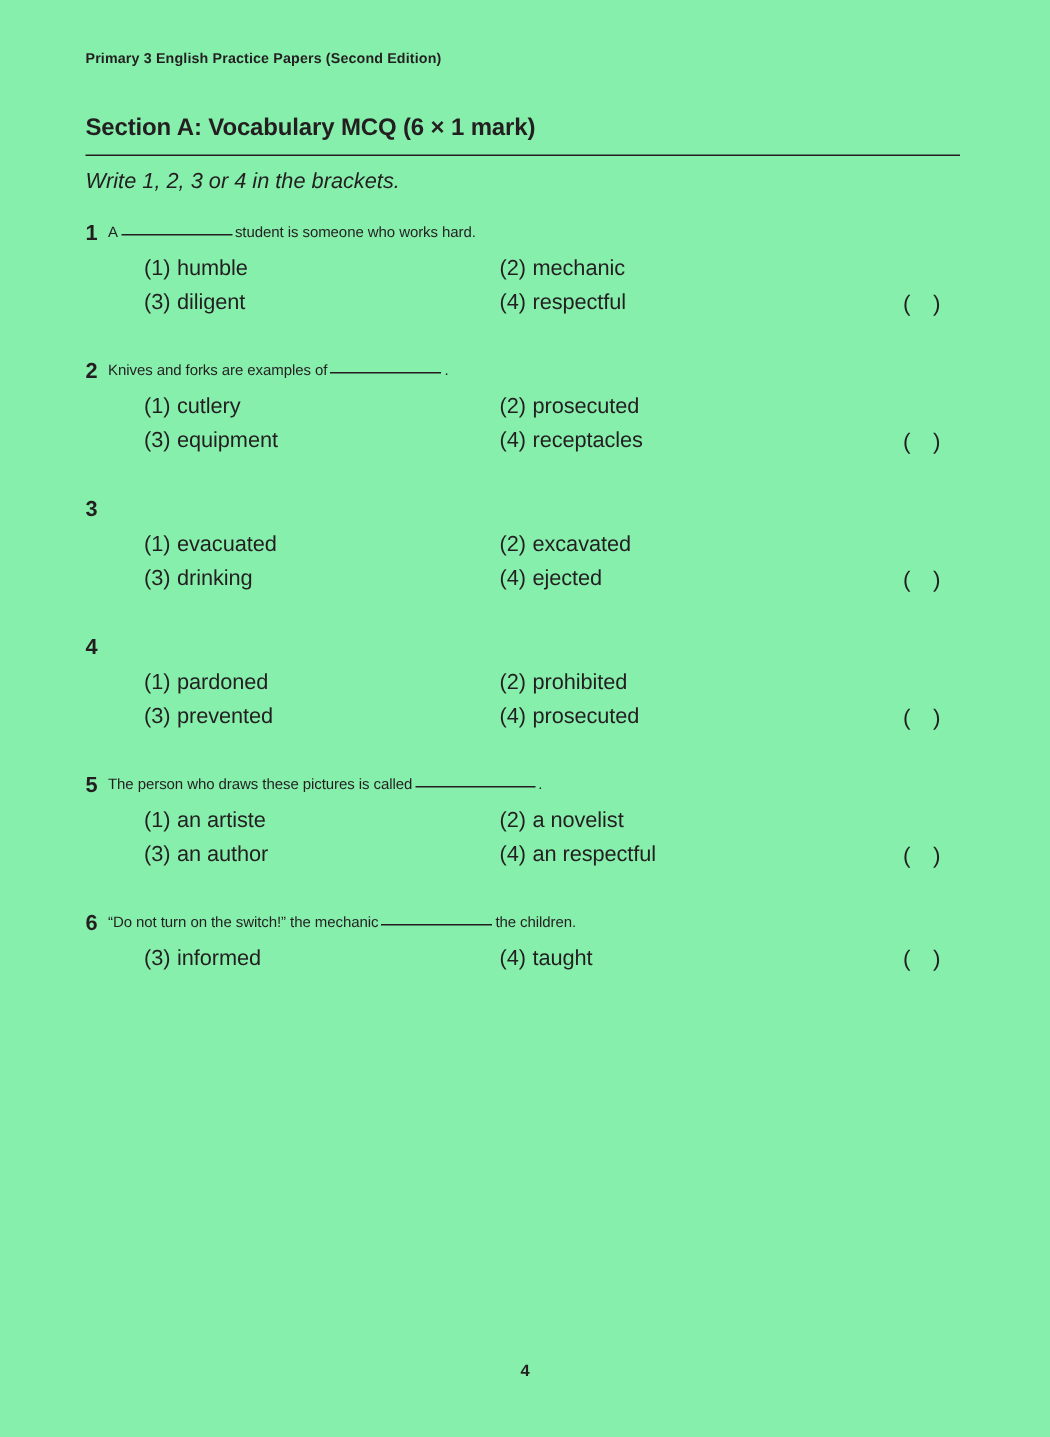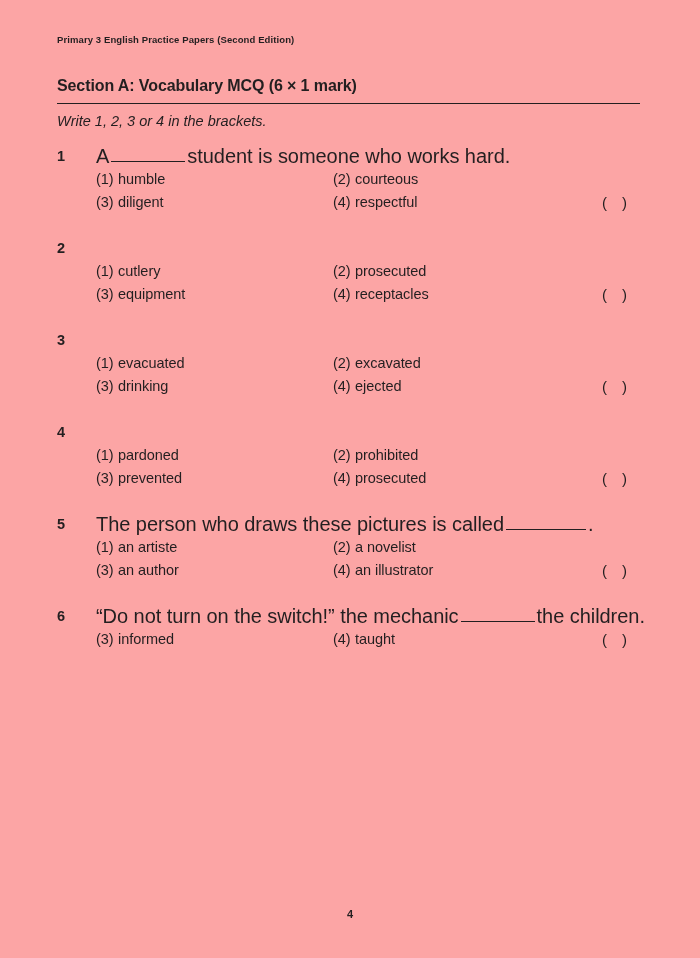--- a/index.html
+++ b/index.html
@@ -15,21 +15,21 @@
     font-family: "Liberation Sans", sans-serif;
     color: #1a1a1a;
     -webkit-font-smoothing: antialiased;
   }
 
   .page {
     position: absolute;
     left: 0; top: 0;
     width: 700px;
     height: 958px;
-    background: #fca5a5;
+    background: #86efac;
   }
 
   
   .running-head {
     position: absolute;
     left: 57px;
     top: 34px;
     font-size: 9.5px;
     font-weight: bold;
     letter-spacing: 0.1px;
@@ -88,23 +88,23 @@
   .q-num {
     position: absolute;
     left: 57px;
     top: 0;
     font-size: 14.5px;
     font-weight: bold;
     color: #231f20;
   }
   .q-text {
     position: absolute;
-    left: 96px;
-    top: 0;
-    font-size: 20px;
+    left: 72px;
+    top: 0;
+    font-size: 10px;
     color: #231f20;
     white-space: nowrap;
     letter-spacing: -0.05px;
   }
   .blank {
     display: inline-block;
     border-bottom: 1.15px solid #231f20;
     height: 12px;
     vertical-align: baseline;
     margin: 0 2px;
@@ -176,32 +176,33 @@
 
   <div id="questions">
       <div class="question">
         <div class="q-stem">
           <span class="q-num">1</span>
           <span class="q-text"><span>A</span><span class="blank w-std"></span><span>student is someone who works hard.</span></span>
         </div>
         <div class="q-options">
           <div class="opt-row">
             <span class="opt col-a"><span class="tag">(1)</span><span>humble</span></span>
-            <span class="opt col-b"><span class="tag">(2)</span><span>courteous</span></span>
+            <span class="opt col-b"><span class="tag">(2)</span><span>mechanic</span></span>
           </div>
           <div class="opt-row">
             <span class="opt col-a"><span class="tag">(3)</span><span>diligent</span></span>
             <span class="opt col-b"><span class="tag">(4)</span><span>respectful</span></span>
             <span class="brackets">( )</span>
           </div>
         </div>
       </div>
       <div class="question">
         <div class="q-stem">
           <span class="q-num">2</span>
+          <span class="q-text"><span>Knives and forks are examples of</span><span class="blank w-std"></span><span>.</span></span>
         </div>
         <div class="q-options">
           <div class="opt-row">
             <span class="opt col-a"><span class="tag">(1)</span><span>cutlery</span></span>
             <span class="opt col-b"><span class="tag">(2)</span><span>prosecuted</span></span>
           </div>
           <div class="opt-row">
             <span class="opt col-a"><span class="tag">(3)</span><span>equipment</span></span>
             <span class="opt col-b"><span class="tag">(4)</span><span>receptacles</span></span>
             <span class="brackets">( )</span>
@@ -245,21 +246,21 @@
           <span class="q-num">5</span>
           <span class="q-text"><span>The person who draws these pictures is called</span><span class="blank w-long"></span><span>.</span></span>
         </div>
         <div class="q-options">
           <div class="opt-row">
             <span class="opt col-a"><span class="tag">(1)</span><span>an artiste</span></span>
             <span class="opt col-b"><span class="tag">(2)</span><span>a novelist</span></span>
           </div>
           <div class="opt-row">
             <span class="opt col-a"><span class="tag">(3)</span><span>an author</span></span>
-            <span class="opt col-b"><span class="tag">(4)</span><span>an illustrator</span></span>
+            <span class="opt col-b"><span class="tag">(4)</span><span>an respectful</span></span>
             <span class="brackets">( )</span>
           </div>
         </div>
       </div>
       <div class="question">
         <div class="q-stem">
           <span class="q-num">6</span>
           <span class="q-text"><span>“Do not turn on the switch!” the mechanic</span><span class="blank w-std"></span><span>the children.</span></span>
         </div>
         <div class="q-options">

